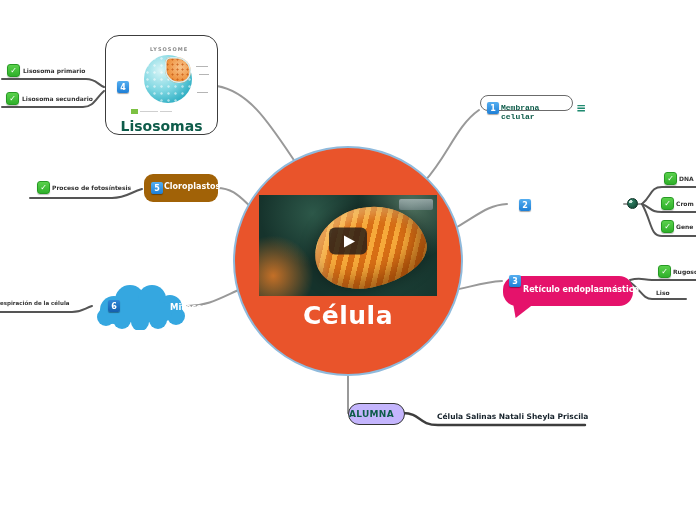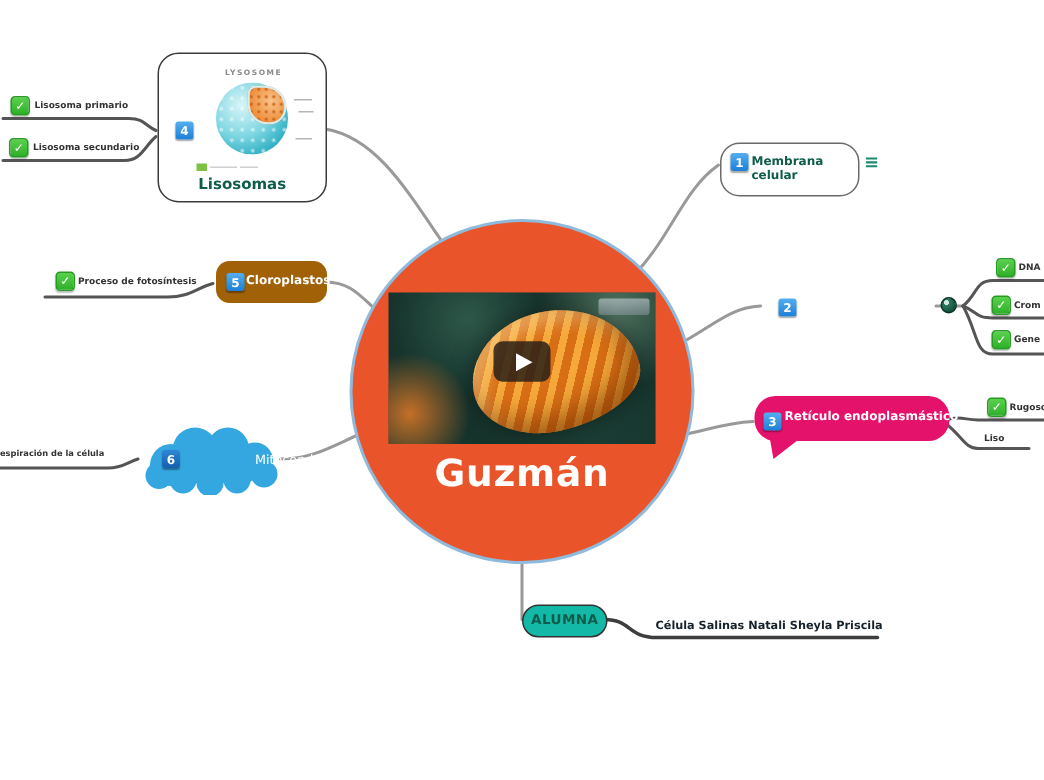--- a/index.html
+++ b/index.html
@@ -56,63 +56,63 @@
         background-size:7px 7px,100% 100%;}
   .lyso-wedge{position:absolute;right:1px;top:2px;width:26px;height:26px;
         background-image:radial-gradient(rgba(200,90,20,.8) .7px, transparent 1.4px),
           radial-gradient(circle at 60% 40%, #f8c38a, #ef9340 60%, #e0762a);
         background-size:5px 5px,100% 100%;
         border-radius:6px 60% 12px 55%;box-shadow:inset 0 0 0 1.5px #d5edf0;}
   .lyso-line{position:absolute;height:1px;background:#b5b5b5;}
   .lyso-footer{position:absolute;left:3px;bottom:2px;display:flex;align-items:center;gap:2px;}
   .lyso-green{width:7px;height:5px;background:#7CC142;}
   .lyso-grey{width:18px;height:1px;background:#cfcfcf;}
-  .liso-label{position:absolute;left:0;right:0;top:82px;text-align:center;font-size:10px;}
-
-  
-  .node-mem{position:absolute;left:480px;top:95px;width:93px;height:36px;background:#fff;
-            border:1.4px solid #6b6b6b;border-radius:13px;z-index:2;box-sizing:border-box;}
+  .liso-label{position:absolute;left:0;right:0;top:82px;text-align:center;font-size:14px;}
+
+  
+  .node-mem{position:absolute;left:480px;top:95px;width:93px;height:16px;background:#fff;
+            border:1.4px solid #6b6b6b;border-radius:13px;z-index:2;box-sizing:border-box;font-family:Liberation Mono, monospace;}
   .mem-label{position:absolute;left:20px;top:7px;font-size:8px;}
   .menu-ic{position:absolute;left:576px;top:101px;font-size:12px;color:#1f8a70;z-index:3;font-weight:bold;}
 
   
   .node-nuc{position:absolute;left:508px;top:168px;width:117px;height:74px;background:#fff;
             border:1.5px solid #2e2e2e;border-radius:18px;z-index:2;box-sizing:border-box;}
   .nuc-ph{position:absolute;left:28px;top:6px;width:79px;height:50px;background:#ECECEC;border-radius:6px;}
   .cam-body{position:absolute;left:28px;top:14px;width:24px;height:17px;background:#cfcfcf;border-radius:3px;}
   .cam-bump{position:absolute;left:34px;top:11px;width:9px;height:4px;background:#cfcfcf;border-radius:2px 2px 0 0;}
   .cam-lens{position:absolute;left:33px;top:16px;width:8px;height:8px;border:3px solid #b9b9b9;
             border-radius:50%;background:#ececec;}
   .nuc-dot{position:absolute;top:39px;width:3px;height:3px;border-radius:50%;}
   .nuc-label{position:absolute;left:0;right:0;top:57px;text-align:center;font-size:8px;}
   .globe{position:absolute;left:627px;top:198px;width:11px;height:11px;border-radius:50%;z-index:3;
          background:radial-gradient(circle at 32% 30%, #cfe8df 18%, #2c7a5f 20%, #16503c 75%);
          border:1px solid #0c3326;box-sizing:border-box;}
 
   
-  .node-ret{position:absolute;left:503px;top:264px;width:130px;height:30px;background:#E5126B;
+  .node-ret{position:absolute;left:503px;top:276px;width:130px;height:30px;background:#E5126B;
             border-radius:14px;z-index:2;}
   .ret-tail{position:absolute;left:10px;top:27px;width:22px;height:15px;background:#E5126B;
             clip-path:polygon(0 0,100% 0,12% 100%);}
   .ret-label{position:absolute;left:20px;top:9px;font-size:8px;font-weight:bold;color:#fff;white-space:nowrap;}
 
   
   .node-clo{position:absolute;left:144px;top:174px;width:74px;height:28px;background:#a16207;
             border-radius:9px;z-index:2;}
   .clo-label{position:absolute;left:20px;top:8px;font-size:8px;font-weight:bold;color:#fff;}
 
   
   .node-mit{position:absolute;left:92px;top:284px;width:96px;height:46px;z-index:2;}
-  .mit-label{position:absolute;left:30px;top:18px;font-size:8.5px;font-weight:normal;color:#fff;z-index:3;padding-left:48px;}
+  .mit-label{position:absolute;left:30px;top:18px;font-size:8.5px;font-weight:bold;color:#fff;z-index:3;padding-left:48px;}
   .badge-dark{background:linear-gradient(#2f86d6,#155fae);}
 
   
-  .node-alu{position:absolute;left:348px;top:403px;width:57px;height:22px;background:#14b8a6;
+  .node-alu{position:absolute;left:348px;top:403px;width:57px;height:22px;background:#c4b5fd;
             border:1.5px solid #333;border-radius:11px;z-index:2;box-sizing:border-box;
-            display:flex;align-items:center;justify-content:center;}
+            display:flex;align-items:center;justify-content:flex-start;}
   .alu-label{font-size:9px;letter-spacing:.3px;}
   .alu-name{position:absolute;left:437px;top:412px;font-size:7.5px;font-weight:bold;color:#16222b;z-index:3;white-space:nowrap;}
 </style>
 </head>
 <body>
 
 <div id="canvas">
 
   <svg id="lines" width="696" height="520">
     <g fill="none" stroke="#999999" stroke-width="2" stroke-linecap="round">
@@ -140,21 +140,21 @@
   </svg>
 
   <div class="central">
     <div class="video">
       <div class="mito"></div>
       <div class="watermark"></div>
       <div class="playbtn">
         <div class="tri"></div>
       </div>
     </div>
-    <div class="central-title">Guzmán</div>
+    <div class="central-title">Célula</div>
   </div>
 
   <div class="node-liso">
     <div class="lyso-img">
       <div class="lyso-title">LYSOSOME</div>
       <div class="lyso-sphere">
         <div class="lyso-wedge"></div>
       </div>
       <div class="lyso-line" style="right:2px;top:22px;width:12px;"></div>
       <div class="lyso-line" style="right:1px;top:30px;width:10px;"></div>

